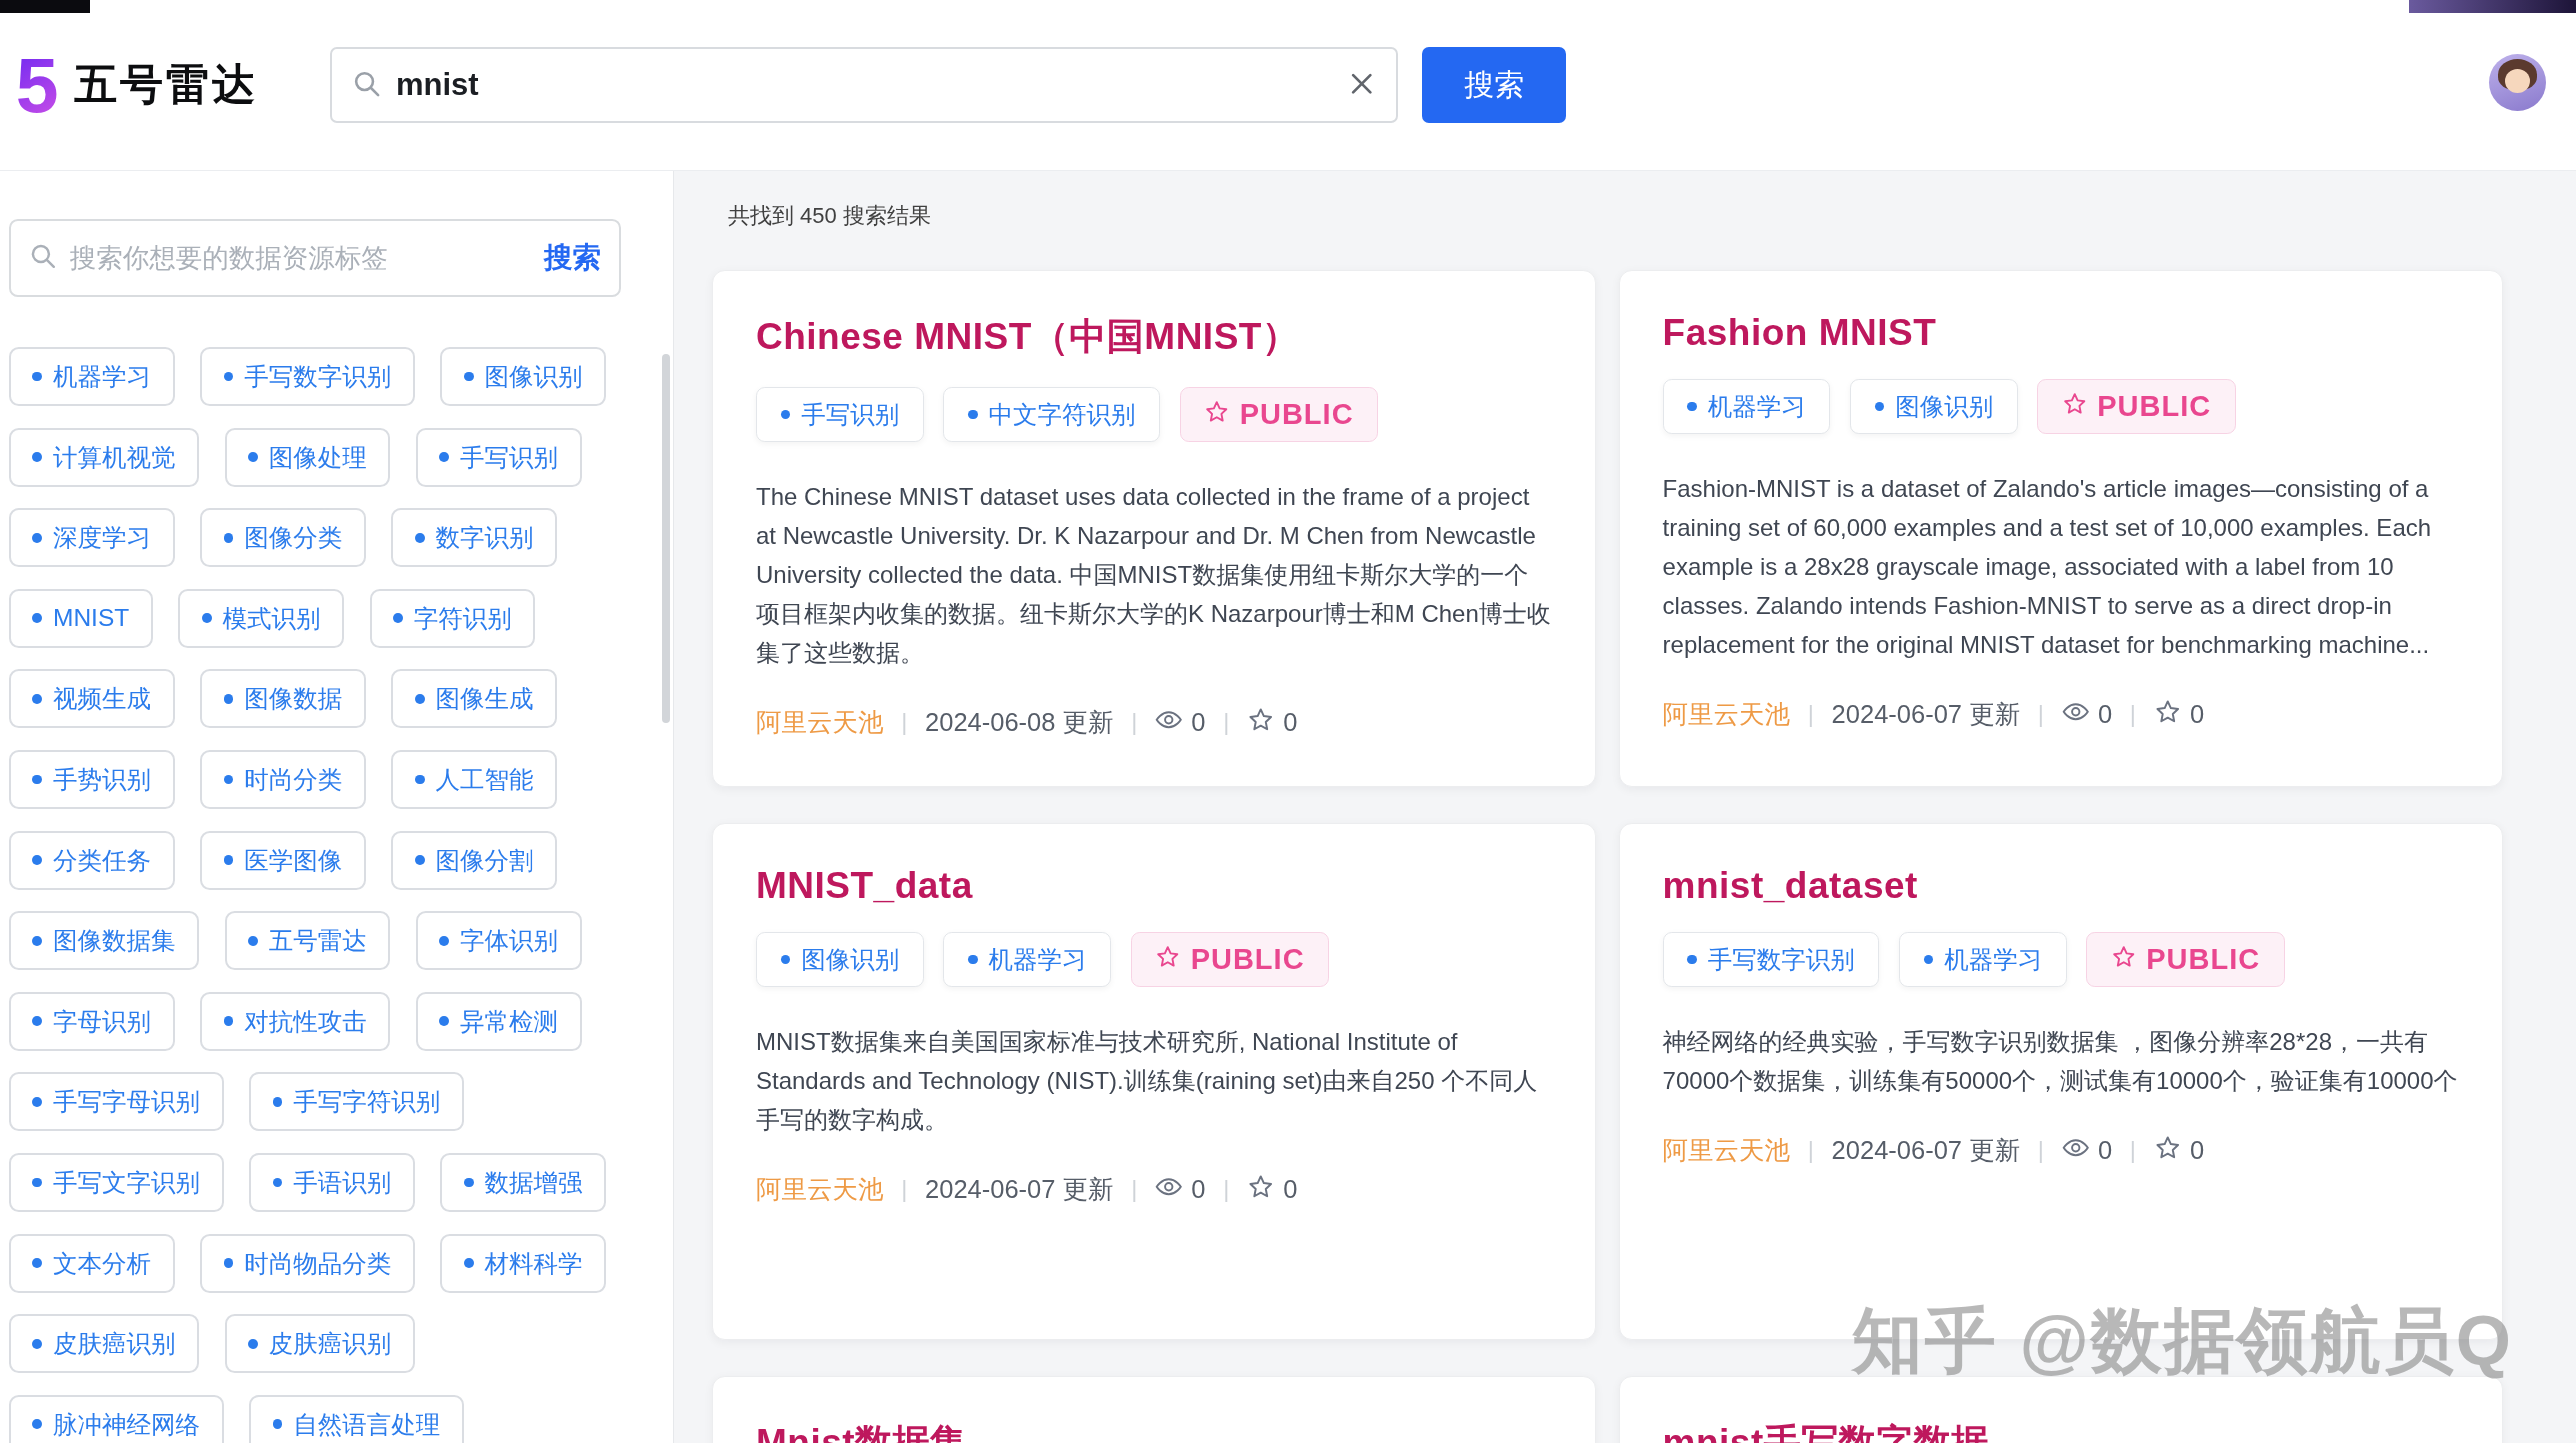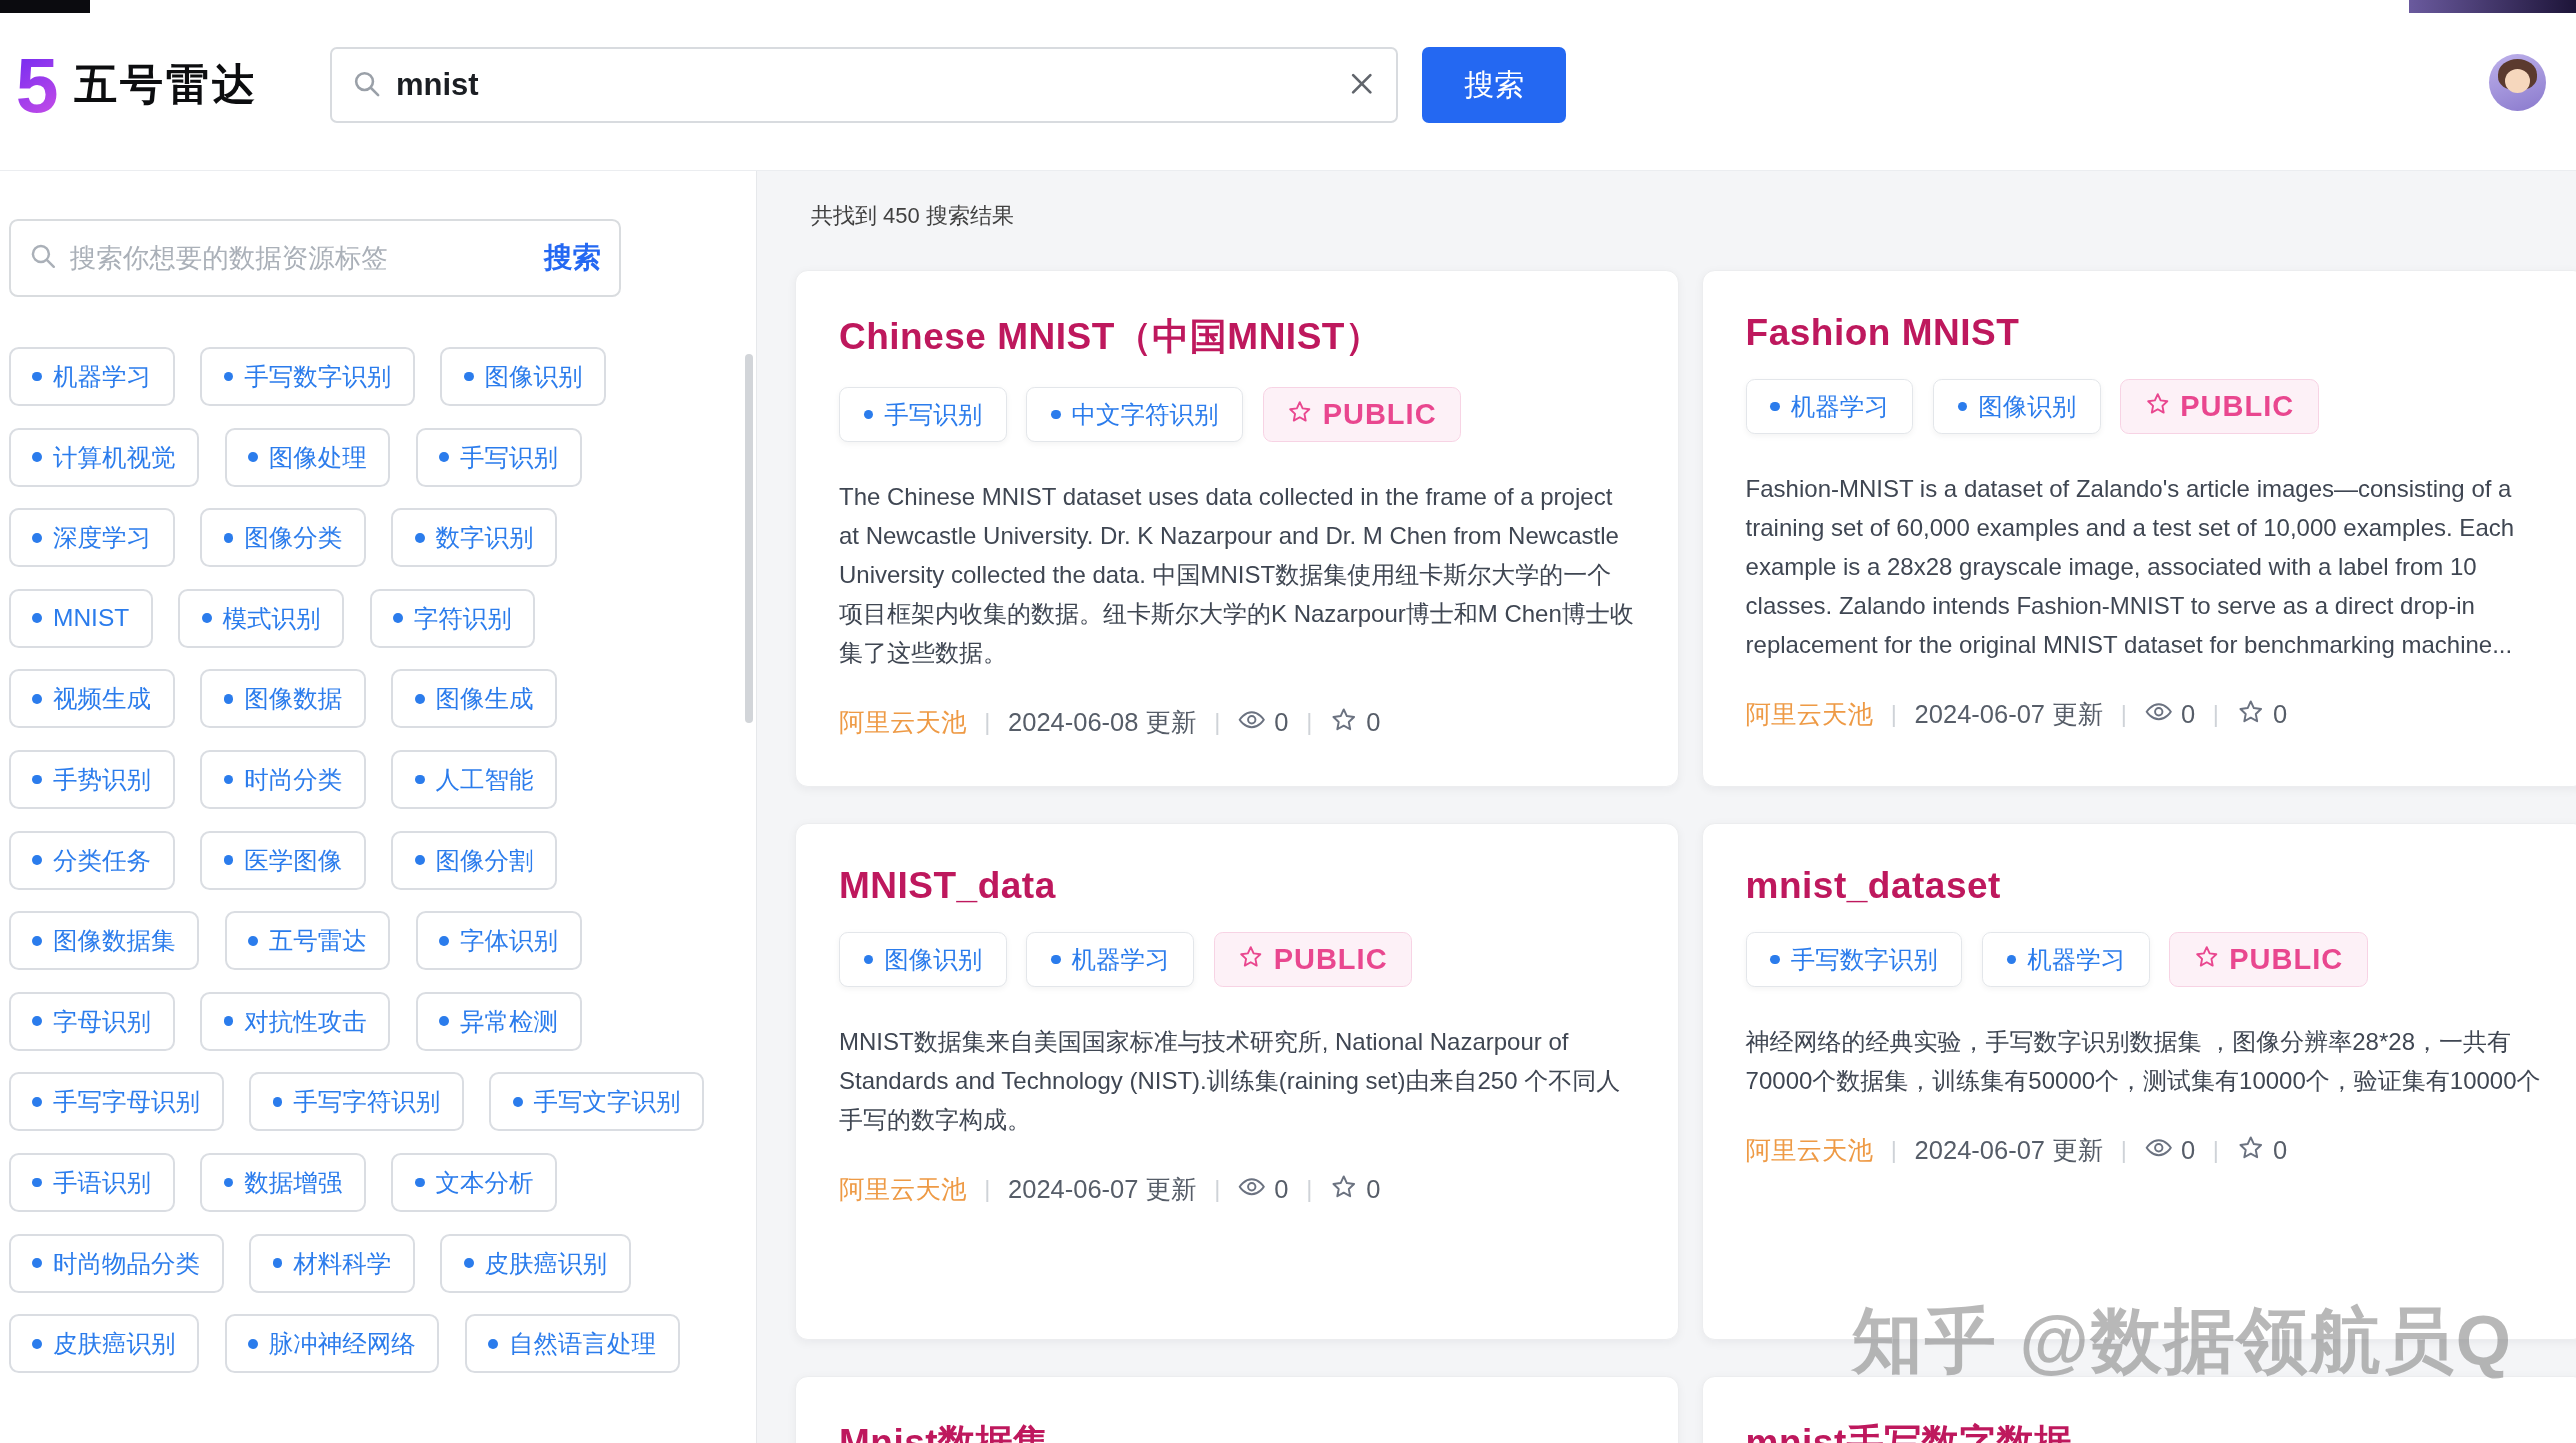--- a/index.html
+++ b/index.html
@@ -30,21 +30,21 @@
     background:linear-gradient(160deg,#b9ace8 10%,#8f7fd0 90%); overflow:hidden; cursor:pointer; }
   .avatar-hair { position:absolute; top:4.9px; left:8.8px; width:39px; height:31px;
     border-radius:50% 50% 42% 42%; background:#5b3a2e; }
   .avatar-face { position:absolute; top:14.7px; left:15.7px; width:25.5px; height:24.5px; border-radius:50%;
     background:#f6d7bd; }
 
   
   .content { display:flex; height:1272px; }
 
   
-  .sidebar { position:relative; width:757px; background:#fff; border-right:1px solid #e6e8eb;
+  .sidebar { position:relative; width:674px; background:#fff; border-right:1px solid #e6e8eb;
     padding:48px 0 0 8.8px; overflow:hidden; }
   .tag-search { width:612px; height:78px; border:2px solid #d9dcdf; border-radius:8.8px;
     display:flex; align-items:center; padding:0 17.7px; gap:11.8px; background:#fff; }
   .tag-search-input { flex:1; border:none; outline:none; font-size:26.5px; color:#333;
     font-family:inherit; min-width:0; background:transparent; }
   .tag-search-input::placeholder { color:#aab0b8; }
   .tag-search-btn { color:#2468f2; font-size:28.5px; font-weight:600; background:none; border:none;
     cursor:pointer; font-family:inherit; }
   .tag-list { margin-top:50px; padding-right:41px; display:flex; flex-wrap:wrap;
     column-gap:25.5px; row-gap:21.6px; }
@@ -442,21 +442,21 @@
             </span>
           <span class="badge">
             <span>
               <svg width="25.5" height="25.5" viewBox="0 0 24 24">
                   <path d="M12 3l2.7 5.8 6.3.8-4.6 4.4 1.2 6.3L12 17.2 6.4 20.3l1.2-6.3L3 9.6l6.3-.8Z" fill="none" stroke="#e9478f" stroke-width="1.8" stroke-linejoin="round"></path>
                 </svg>
             </span>
             <span>PUBLIC</span>
           </span>
         </div>
-        <p class="card-desc">MNIST数据集来自美国国家标准与技术研究所, National Nazarpour of Standards and Technology (NIST).训练集(raining set)由来自250 个不同人手写的数字构成。</p>
+        <p class="card-desc">MNIST数据集来自美国国家标准与技术研究所, National Institute of Standards and Technology (NIST).训练集(raining set)由来自250 个不同人手写的数字构成。</p>
         <div class="card-footer">
           <span class="card-source">阿里云天池</span>
           <span class="sep">|</span>
           <span>2024-06-07 更新</span>
           <span class="sep">|</span>
           <span class="stat">
             <span>
               <svg width="27.5" height="27.5" viewBox="0 0 24 24">
                   <path d="M1.5 12S5.5 5.5 12 5.5 22.5 12 22.5 12 18.5 18.5 12 18.5 1.5 12 1.5 12Z" fill="none" stroke="#6b7280" stroke-width="1.7"></path>
                   <circle cx="12" cy="12" r="3.2" fill="none" stroke="#6b7280" stroke-width="1.7"></circle>

